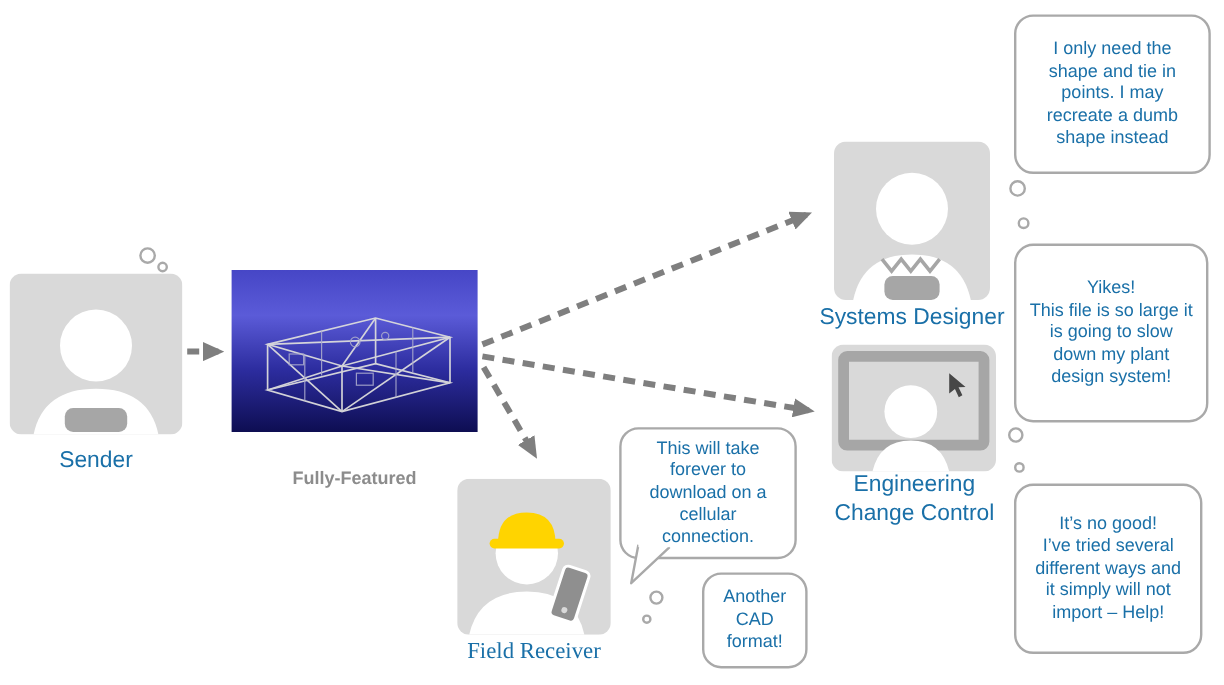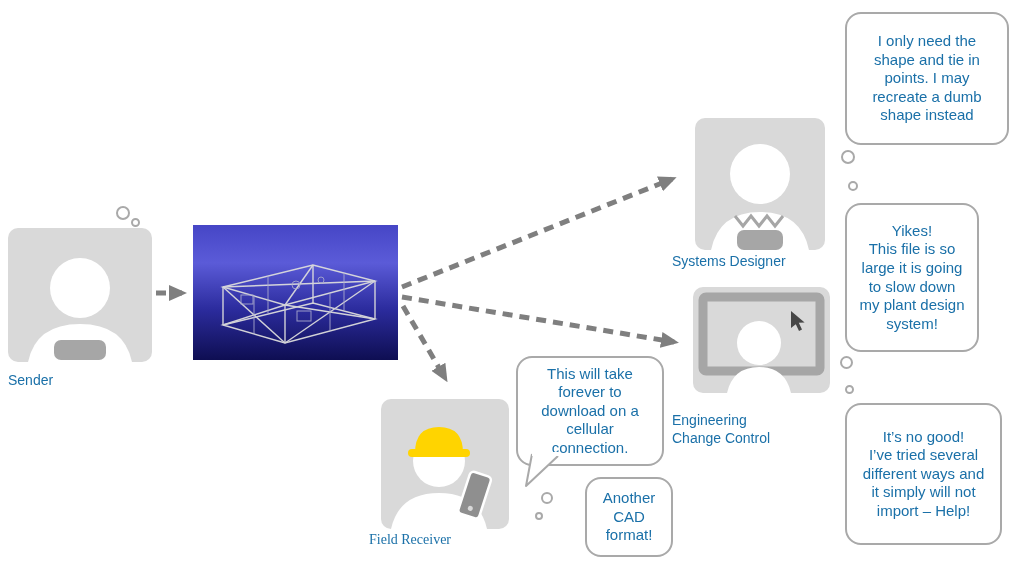--- a/index.html
+++ b/index.html
@@ -13,22 +13,22 @@
     color:#1a70a8;font-size:15px;line-height:1.24;
     display:flex;align-items:center;justify-content:center;
     text-align:center;padding:8px 10px;white-space:pre-line;
     z-index:3;
   }
   .tail-dot{
     position:absolute;background:#fff;border:2px solid #a9a9a9;border-radius:50%;
     box-sizing:border-box;z-index:2;
   }
   .label-blue{
-    position:absolute;color:#1a70a8;font-size:14px;line-height:1.25;
-    white-space:pre-line;z-index:3;
+    position:absolute;color:#1a70a8;font-size:19px;line-height:1.25;
+    text-align:center;white-space:pre-line;z-index:3;
   }
   .caption-gray{
     position:absolute;color:#8c8c8c;font-size:15px;font-weight:bold;
     text-align:center;z-index:3;
   }
   .cad-box{
     position:absolute;left:193px;top:225px;width:205px;height:135px;
     background:linear-gradient(180deg,#4646c6 0%,#5b5bd8 28%,#2c2c9e 62%,#0e0e52 100%);
     z-index:3;
   }
@@ -85,47 +85,48 @@
         <line x1="137" y1="68" x2="137" y2="106"></line>
         <line x1="75" y1="51" x2="75" y2="88"></line>
         <line x1="151" y1="48" x2="151" y2="85"></line>
         <circle cx="103" cy="60" r="4"></circle>
         <circle cx="128" cy="55" r="3"></circle>
         <rect x="48" y="70" width="12" height="9"></rect>
         <rect x="104" y="86" width="14" height="10"></rect>
       </g>
     </svg>
   </div>
+  <div class="caption-gray" style="left:178px;top:390px;width:235px;">Fully-Featured</div>
 
   <svg class="icon-layer" style="left:695px;top:118px;" width="130" height="132" viewBox="0 0 130 132">
     <rect x="0" y="0" width="130" height="132" rx="10" fill="#d9d9d9"></rect>
     <circle cx="65" cy="56" r="30" fill="#ffffff"></circle>
     <path d="M16,132 Q24,94 65,94 Q106,94 114,132 Z" fill="#ffffff"></path>
     <polyline points="40,98 48,108 56,98 64,108 72,98 80,108 88,98" fill="none" stroke="#a6a6a6" stroke-width="3"></polyline>
     <rect x="42" y="112" width="46" height="20" rx="7" fill="#a6a6a6"></rect>
   </svg>
   <div class="label-blue" style="left:672px;top:253px;width:176px;">Systems Designer</div>
 
   <div class="bubble" style="left:845px;top:12px;width:164px;height:133px;">I only need the shape and tie in points. I may recreate a dumb shape instead</div>
   <div class="tail-dot" style="left:841px;top:150px;width:14px;height:14px;"></div>
   <div class="tail-dot" style="left:848px;top:181px;width:10px;height:10px;"></div>
 
-  <div class="bubble" style="left:845px;top:203px;width:134px;height:149px;">Yikes!
+  <div class="bubble" style="left:845px;top:203px;width:162px;height:149px;">Yikes!
 This file is so large it is going to slow down my plant design system!</div>
   <div class="tail-dot" style="left:840px;top:356px;width:13px;height:13px;"></div>
   <div class="tail-dot" style="left:845px;top:385px;width:9px;height:9px;"></div>
 
   <svg class="icon-layer" style="left:693px;top:287px;" width="137" height="106" viewBox="0 0 137 106">
     <rect x="0" y="0" width="137" height="106" rx="10" fill="#d9d9d9"></rect>
     <rect x="10" y="10" width="117" height="74" rx="3" fill="none" stroke="#a6a6a6" stroke-width="9"></rect>
     <circle cx="66" cy="56" r="22" fill="#ffffff"></circle>
     <path d="M34,106 Q40,80 66,80 Q92,80 98,106 Z" fill="#ffffff"></path>
     <path transform="translate(98,24)" d="M0,0 L0,17 L4.8,13.2 L8,20 L11,18.4 L7.8,11.8 L13.6,11.4 Z" fill="#474747"></path>
   </svg>
-  <div class="label-blue" style="left:672px;top:412px;width:180px;">Engineering
+  <div class="label-blue" style="left:672px;top:392px;width:180px;">Engineering
 Change Control</div>
 
   <div class="bubble" style="left:845px;top:403px;width:157px;height:142px;">It’s no good!
 I’ve tried several different ways and it simply will not import – Help!</div>
 
   <div class="bubble" style="left:516px;top:356px;width:148px;height:110px;">This will take forever to download on a cellular connection.</div>
   <svg class="tail-tri" style="left:524px;top:452px;" width="40" height="38" viewBox="0 0 40 38">
     <path d="M8,2 L2,34 L34,4" fill="#ffffff" stroke="#a9a9a9" stroke-width="2" stroke-linejoin="round"></path>
     <rect x="8" y="0" width="26" height="4" fill="#ffffff"></rect>
   </svg>

